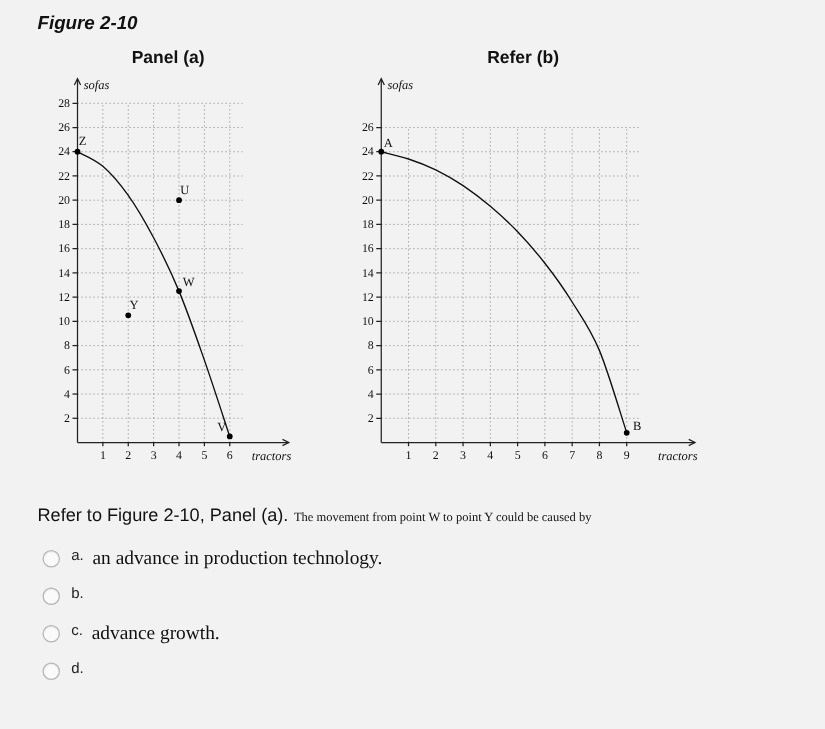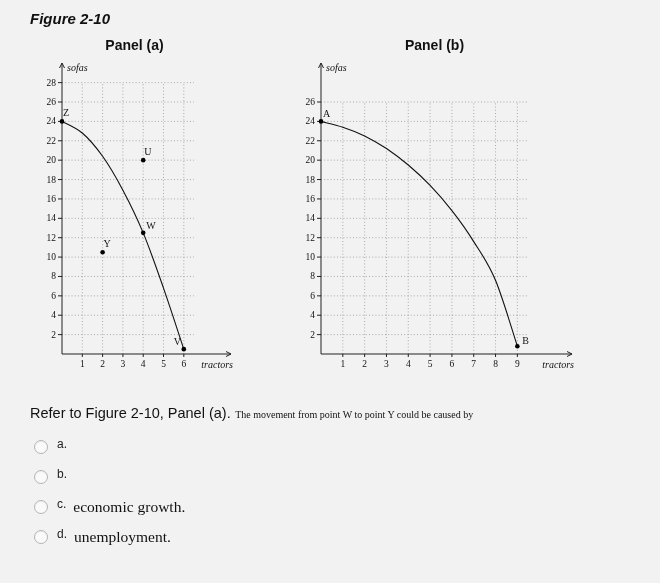--- a/index.html
+++ b/index.html
@@ -6,21 +6,21 @@
   body{
     width:660px;height:583px;background:#f2f2f2;overflow:hidden;
     font-family:"Liberation Sans",sans-serif;color:#111;
   }
   .page{width:660px;height:583px;position:relative;}
   .figure-title{
     padding:10px 0 0 30px;
     font-family:"Liberation Sans",sans-serif;
     font-style:italic;font-weight:700;font-size:15px;color:#111;
   }
-  .panels{display:flex;align-items:flex-end;padding-left:28px;margin-top:10px;gap:46px;}
+  .panels{display:flex;align-items:flex-end;padding-left:28px;margin-top:10px;gap:30px;}
   .panel{display:flex;flex-direction:column;}
   .panel-title{
     text-align:center;height:20px;
     font-family:"Liberation Sans",sans-serif;font-weight:700;font-size:14px;color:#111;
   }
   svg{display:block;}
   svg text{fill:#111;}
   .tick{font:9.5px "Liberation Serif",serif;}
   .tick-x{text-anchor:middle;}
   .tick-y{text-anchor:end;}
@@ -131,21 +131,21 @@
           <text x="116.21212121212122" y="98.16438356164386" class="point-label">U</text>
           <circle cx="115.21212121212122" cy="175.85273972602738" r="2.3" class="dot"></circle>
           <text x="118.21212121212122" y="171.85273972602738" class="point-label">W</text>
           <circle cx="74.60606060606061" cy="195.236301369863" r="2.3" class="dot"></circle>
           <text x="75.60606060606061" y="190.236301369863" class="point-label">Y</text>
           <circle cx="155.8181818181818" cy="292.15410958904107" r="2.3" class="dot"></circle>
           <text x="145.8181818181818" y="288.15410958904107" class="point-label">V</text>
         </svg>
     </div>
     <div class="panel">
-      <div class="panel-title">Panel (b)</div>
+      <div class="panel-title">Refer (b)</div>
       <svg width="295" height="319">
           <line x1="55.81818181818181" y1="297" x2="55.81818181818181" y2="45.013698630136986" class="grid"></line>
           <line x1="77.63636363636363" y1="297" x2="77.63636363636363" y2="45.013698630136986" class="grid"></line>
           <line x1="99.45454545454545" y1="297" x2="99.45454545454545" y2="45.013698630136986" class="grid"></line>
           <line x1="121.27272727272727" y1="297" x2="121.27272727272727" y2="45.013698630136986" class="grid"></line>
           <line x1="143.0909090909091" y1="297" x2="143.0909090909091" y2="45.013698630136986" class="grid"></line>
           <line x1="164.9090909090909" y1="297" x2="164.9090909090909" y2="45.013698630136986" class="grid"></line>
           <line x1="186.72727272727272" y1="297" x2="186.72727272727272" y2="45.013698630136986" class="grid"></line>
           <line x1="208.54545454545453" y1="297" x2="208.54545454545453" y2="45.013698630136986" class="grid"></line>
           <line x1="230.36363636363635" y1="297" x2="230.36363636363635" y2="45.013698630136986" class="grid"></line>
@@ -223,30 +223,30 @@
 
   <div class="question">
     <span class="q-prefix">Refer to Figure 2-10, Panel (a).</span>
     <span class="q-text">The movement from point W to point Y could be caused by</span>
   </div>
 
   <div class="options">
     <div class="option">
       <span class="radio"></span>
       <span class="opt-letter">a.</span>
+      <span class="opt-text">an advance in production technology.</span>
     </div>
     <div class="option">
       <span class="radio"></span>
       <span class="opt-letter">b.</span>
     </div>
     <div class="option">
       <span class="radio"></span>
       <span class="opt-letter">c.</span>
-      <span class="opt-text">economic growth.</span>
+      <span class="opt-text">advance growth.</span>
     </div>
     <div class="option">
       <span class="radio"></span>
       <span class="opt-letter">d.</span>
-      <span class="opt-text">unemployment.</span>
     </div>
   </div>
 
 </div>
 
 </body></html>

